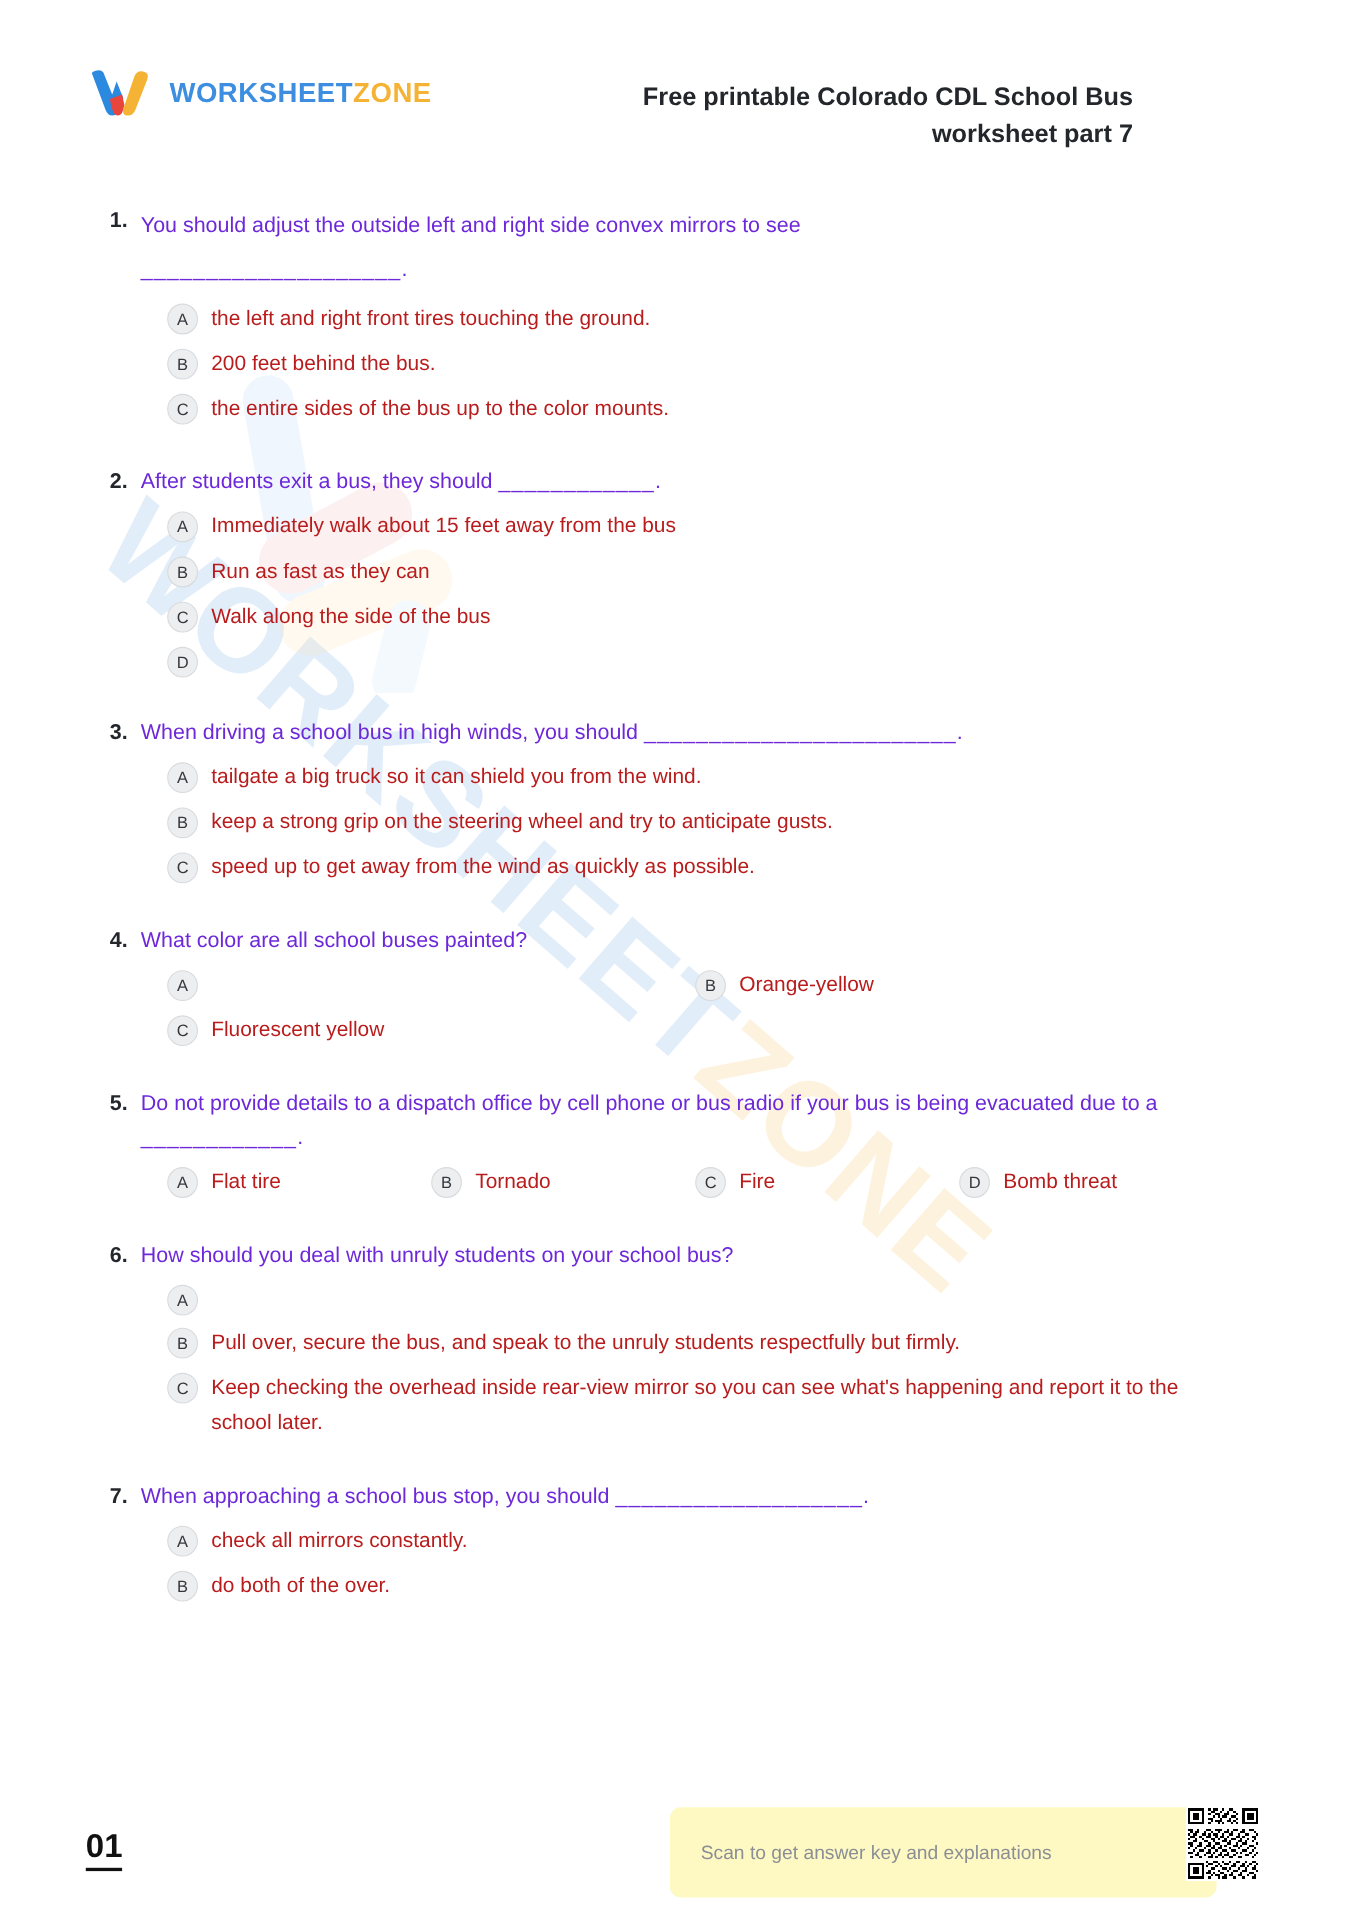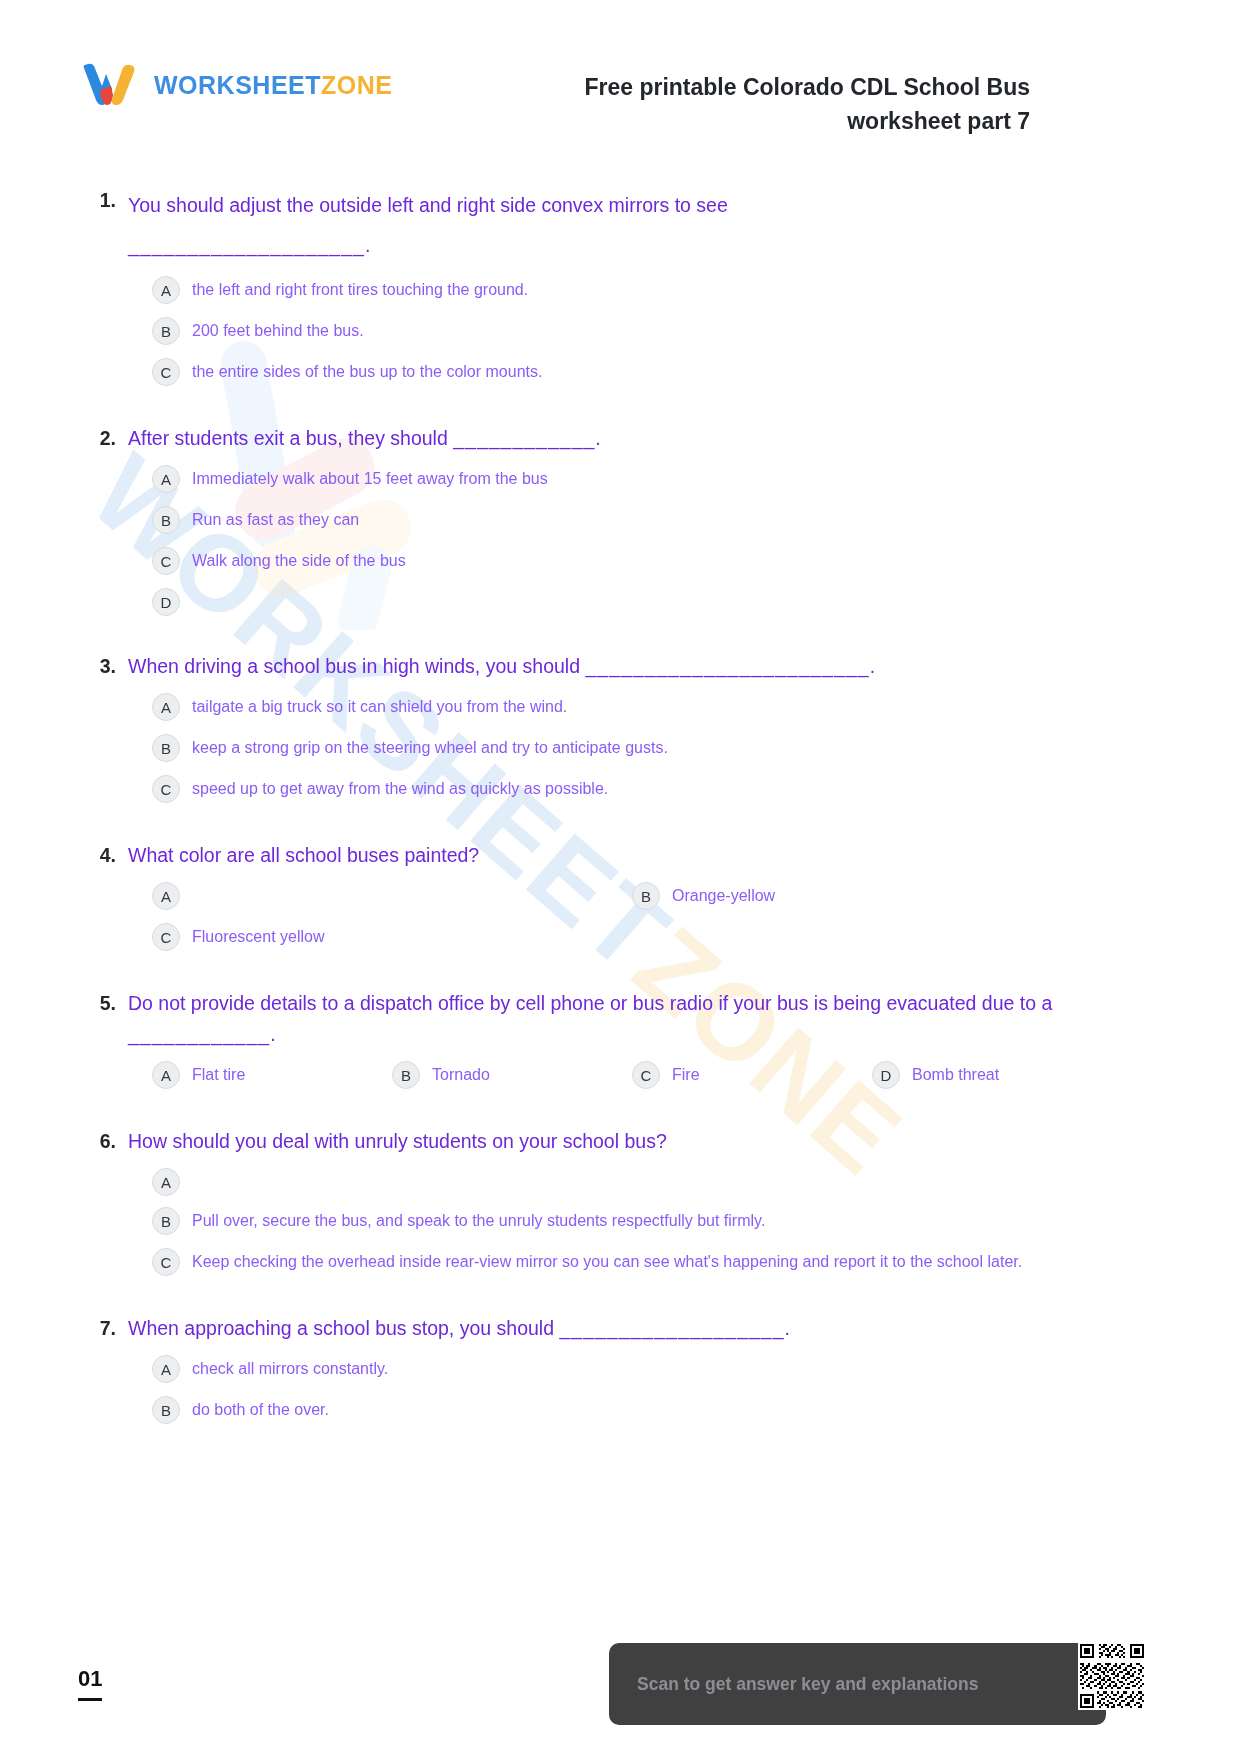--- a/index.html
+++ b/index.html
@@ -154,54 +154,53 @@
     border: 1px solid #d8dadd;
     color: #34383e;
     font-size: 15px;
     line-height: 27px;
     text-align: center;
     margin-right: 12px;
     margin-top: 2px;
     box-sizing: border-box;
   }
   .opt-text {
-    font-size: 16px;
+    font-size: 19px;
     line-height: 32px;
-    color: #8b5cf6;
+    color: #b91c1c;
   }
 
   
   .footer {
     position: absolute;
     left: 0;
     top: 1630px;
     width: 1239px;
     height: 110px;
     z-index: 2;
   }
   .page-num {
     position: absolute;
     left: 78px;
     top: 32px;
-    font-size: 22px;
+    font-size: 30px;
     font-weight: 700;
     color: #111;
     border-bottom: 3px solid #111;
     padding-bottom: 2px;
     line-height: 34px;
   }
   .scan-box {
     position: absolute;
     left: 609px;
     top: 13px;
     width: 497px;
     height: 82px;
-    background: #404040;
+    background: #fef9c3;
     border-radius: 10px;
-    font-weight: bold;
   }
   .scan-text {
     position: absolute;
     left: 28px;
     top: 0;
     height: 82px;
     line-height: 82px;
     font-size: 17.5px;
     color: #8b8f95;
   }

